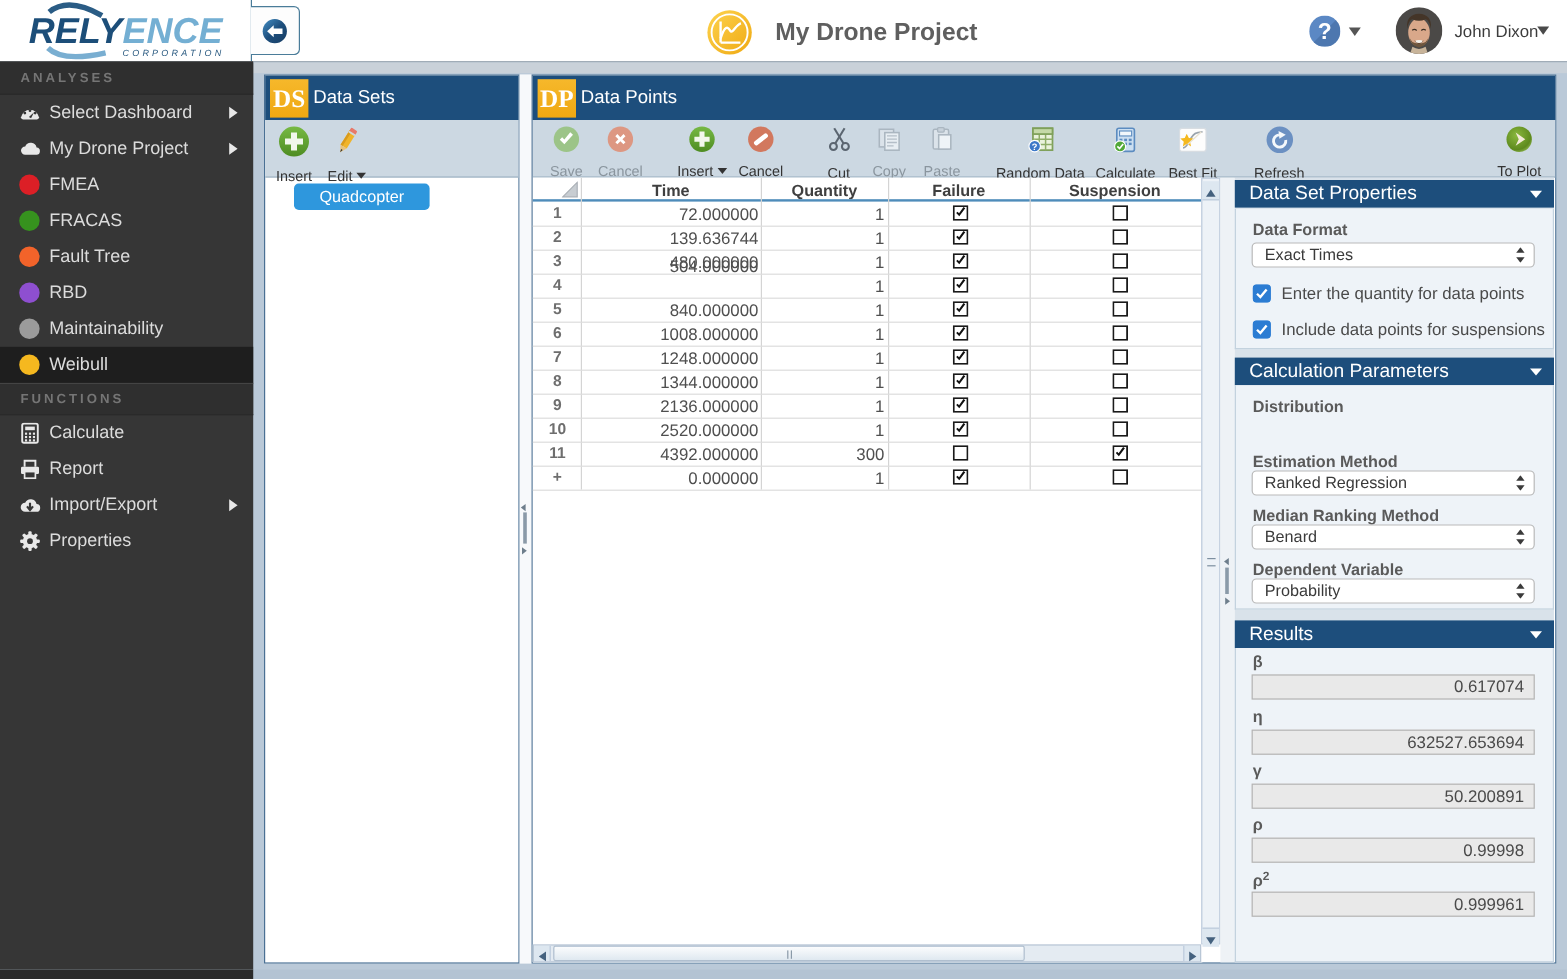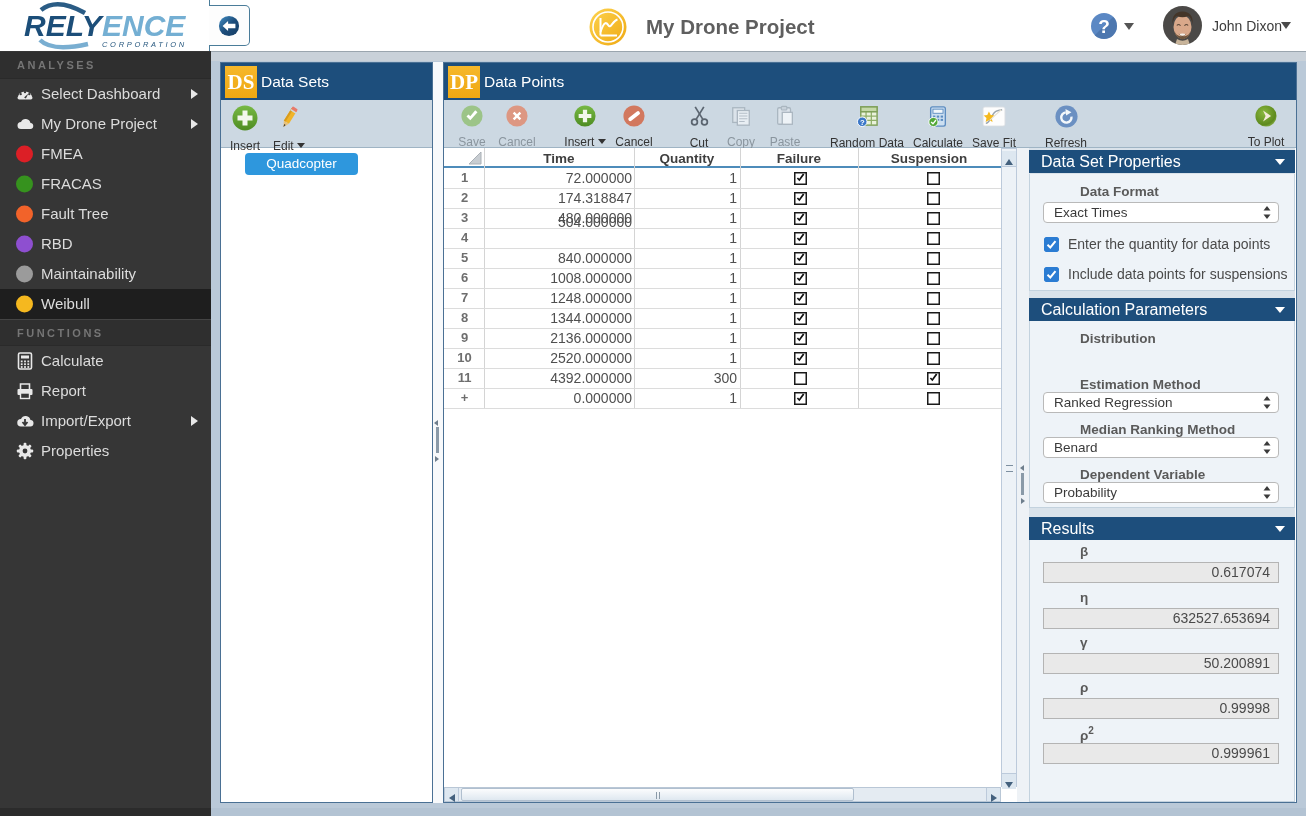--- a/index.html
+++ b/index.html
@@ -36,21 +36,21 @@
   .hcell { position:absolute; top:3px; height:16px; font-size:13.5px; font-weight:bold; color:#3f3f3f; text-align:center; }
   .rownum { position:absolute; width:41px; text-align:center; font-size:13px; font-weight:bold; color:#6e6e6e; }
   .tcell { position:absolute; font-size:14px; color:#4f4f4f; text-align:right; }
   .rowline { position:absolute; left:0; width:557px; height:1px; background:#dcdcdc; }
   .colline { position:absolute; top:0px; width:1px; background:#d4d4d4; }
 
   
   .shead { position:absolute; left:0; right:0; height:23px; background:#1d4e7c; color:#fff; font-size:16px; line-height:23px; padding-left:12px; }
   .shead .caret { position:absolute; right:10px; top:9px; width:0; height:0; border-top:6px solid #fff; border-left:5px solid transparent; border-right:5px solid transparent; }
   .sbody { position:absolute; left:0; right:0; background:#eef3f8; border:1px solid #c3d2de; border-top:none; }
-  .flabel { position:absolute; left:15px; font-size:13.5px; font-weight:bold; color:#5a5a5a;margin-left:36px; }
+  .flabel { position:absolute; left:15px; font-size:13.5px; font-weight:bold; color:#5a5a5a; }
   .fselect { position:absolute; left:14px; right:16px; height:21px; background:#fff; border:1px solid #b9b9b9; border-radius:4px; font-size:13.5px; color:#3a3a3a; line-height:19px; padding-left:10px; }
   .fselect .updn { position:absolute; right:7px; top:3px; }
   .finput { position:absolute; left:14px; right:16px; height:21px; background:#e9e9e9; border:1px solid #b4b4b4; font-size:14px; color:#4a4a4a; line-height:19px; text-align:right; padding-right:8px; }
   .cbrow { position:absolute; left:15px; font-size:14px; color:#4a4a4a; }
   .bluecb { display:inline-block; vertical-align:-3px; width:15px; height:15px; background:#2b7cd3; border-radius:3px; margin-right:9px; }
 </style>
 </head>
 <body>
 
 <div id="topbar">
@@ -328,21 +328,21 @@
         </svg>
       <span class="lbl">Calculate</span>
     </div>
     <div class="tbtn" style="left:524px;width:52px">
       <svg width="24" height="23" viewBox="0 0 25 24">
           <rect x="1" y="2" width="23" height="20" rx="2" fill="#fdfdfd" stroke="#d8dde2" stroke-width="1"></rect>
           <path d="M4 19 C 9 19 10 7 16 6 L 21 5" stroke="#9aa4ad" stroke-width="1.5" fill="none"></path>
           <path d="M12 2 L14.2 6.5 L19 7 L15.4 10.2 L16.5 15 L12.2 12.4 L8 15 L9 10.2 L5.5 7 L10 6.5 Z" fill="#f5b91e" transform="translate(-3,5) scale(0.85)"></path>
           <path d="M8 16 L20 5" stroke="#e8e2d2" stroke-width="1.2"></path>
         </svg>
-      <span class="lbl">Save Fit</span>
+      <span class="lbl">Best Fit</span>
     </div>
     <div class="tbtn" style="left:596px;width:52px">
       <svg width="23" height="23" viewBox="0 0 26 26">
           <circle cx="13" cy="13" r="12.5" fill="#6b90c2"></circle>
           <path d="M 12.2 8.3 A 5.8 5.8 0 1 0 18.6 13.2" stroke="#f4f8fb" stroke-width="2.7" fill="none"></path>
           <path d="M 11.8 4.6 L 18.6 8.2 L 12.6 11.9 Z" fill="#f4f8fb"></path>
         </svg>
       <span class="lbl">Refresh</span>
     </div>
     <div class="tbtn" style="left:798px;width:48px">
@@ -390,21 +390,21 @@
     <div class="tcell" style="left:40px;top:22px;width:148px">72.000000</div>
     <div class="tcell" style="left:190px;top:22px;width:103px">1</div>
     <div class="abs" style="left:350px;top:23px"><svg width="13" height="13" viewBox="0 0 13 13">
           <rect x="0.75" y="0.75" width="11.5" height="11.5" fill="#fff" stroke="#1a1a1a" stroke-width="1.5"></rect>
           <path d="M2.8 6.5 L5.4 9.2 L10.4 2.6 L8.9 1.6 L5.2 6.7 L4 5.4 Z" fill="#111"></path>
         </svg></div>
     <div class="abs" style="left:483px;top:23px"><svg width="13" height="13" viewBox="0 0 13 13">
           <rect x="0.75" y="0.75" width="11.5" height="11.5" fill="#fff" stroke="#1a1a1a" stroke-width="1.5"></rect>
         </svg></div>
     <div class="rownum" style="left:0;top:42px">2</div>
-    <div class="tcell" style="left:40px;top:42px;width:148px">174.318847</div>
+    <div class="tcell" style="left:40px;top:42px;width:148px">139.636744</div>
     <div class="tcell" style="left:190px;top:42px;width:103px">1</div>
     <div class="abs" style="left:350px;top:43px"><svg width="13" height="13" viewBox="0 0 13 13">
           <rect x="0.75" y="0.75" width="11.5" height="11.5" fill="#fff" stroke="#1a1a1a" stroke-width="1.5"></rect>
           <path d="M2.8 6.5 L5.4 9.2 L10.4 2.6 L8.9 1.6 L5.2 6.7 L4 5.4 Z" fill="#111"></path>
         </svg></div>
     <div class="abs" style="left:483px;top:43px"><svg width="13" height="13" viewBox="0 0 13 13">
           <rect x="0.75" y="0.75" width="11.5" height="11.5" fill="#fff" stroke="#1a1a1a" stroke-width="1.5"></rect>
         </svg></div>
     <div class="rownum" style="left:0;top:62px">3</div>
     <div class="tcell" style="left:40px;top:62px;width:148px">480.000000</div>

